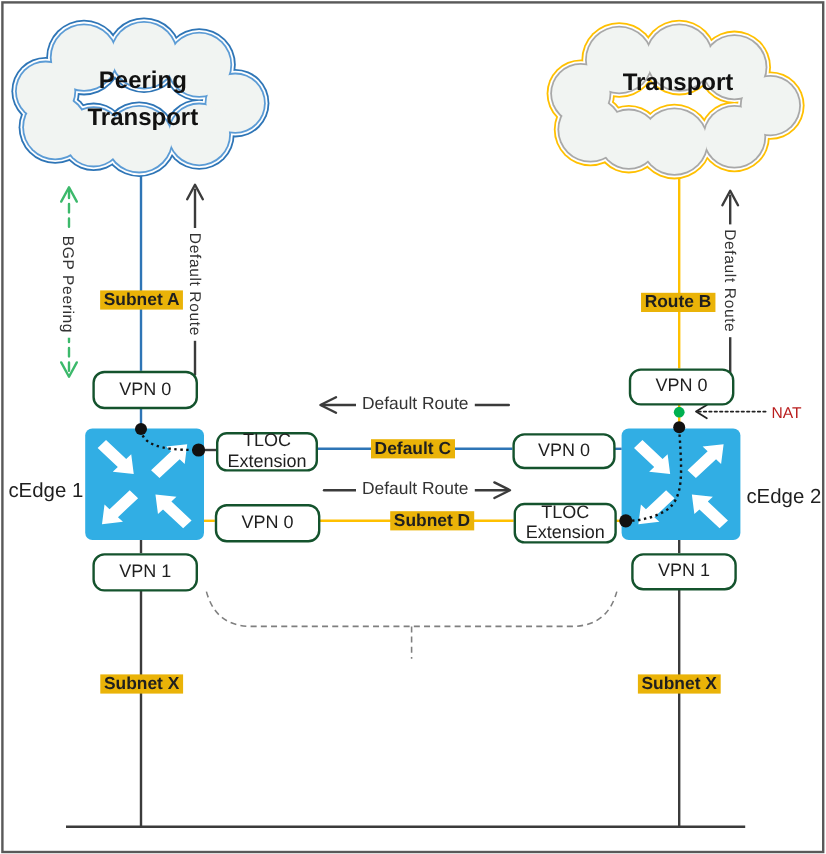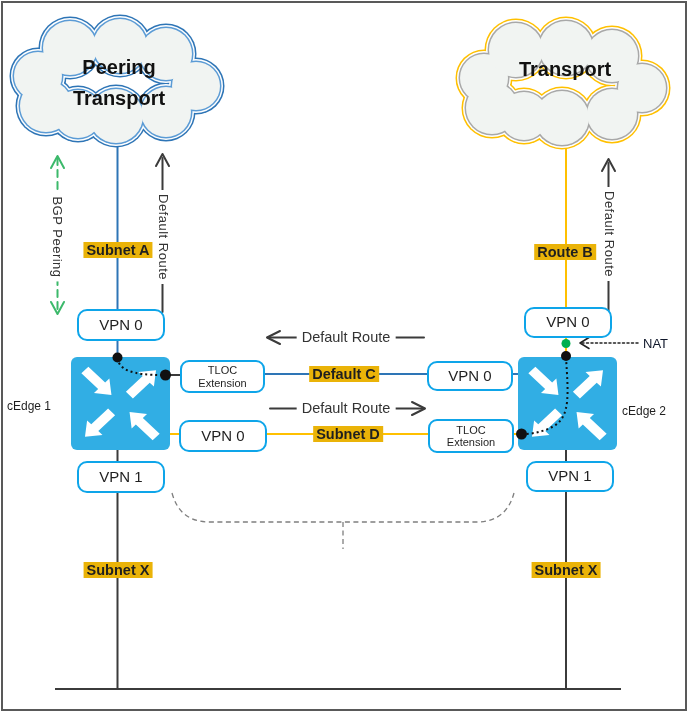--- a/index.html
+++ b/index.html
@@ -6,33 +6,33 @@
   .canvas{position:relative;width:688px;height:712px;background:#ffffff;
           font-family:"Liberation Sans",sans-serif;color:#1f1f1f;overflow:hidden;}
   .frame{position:absolute;inset:1px;border:2px solid #595959;z-index:0;}
   #wires{position:absolute;left:0;top:0;z-index:2;pointer-events:none;}
   .cloud{position:absolute;z-index:3;}
   .cloud svg{position:absolute;left:0;top:0;}
   .cloud-label{position:absolute;left:0;top:38px;width:100%;text-align:center;
                font-weight:bold;font-size:20px;line-height:1.55;color:#111;z-index:4;}
   .router{position:absolute;background:#31AEE4;border-radius:6px;z-index:1;}
   .router svg{position:absolute;inset:0;}
-  .pill{position:absolute;background:#fff;border:2px solid #0ea5e9;border-radius:10px;
+  .pill{position:absolute;background:#fff;border:2px solid #14532d;border-radius:10px;
         display:flex;align-items:center;justify-content:center;flex-direction:column;
         font-size:15px;line-height:1.1;color:#1f1f1f;z-index:3;text-align:center;}
-  .pill.small{font-size:11px;border-radius:9px;}
+  .pill.small{font-size:15px;border-radius:9px;}
   .lbl{position:absolute;z-index:3;white-space:nowrap;color:#1f1f1f;}
   .subnet{font-weight:bold;font-size:14.5px;background:#eab308;padding:0 3px;
           transform:translate(-50%,-50%);}
   .ctr{transform:translate(-50%,-50%);text-align:center;}
   .onln{background:#fff;padding:0 5px;font-size:14.5px;color:#333;}
   .vtext{writing-mode:vertical-rl;background:#fff;padding:4px 0;font-size:13px;
          color:#333;transform:translate(-50%,-50%);letter-spacing:.5px;}
-  .dev{font-size:12px;}
-  .nat{font-size:13px;color:#0f172a;}
+  .dev{font-size:17px;}
+  .nat{font-size:13px;color:#b91c1c;}
   .vrrp{font-size:15px;line-height:1.5;color:#222;}
 </style>
 </head>
 <body>
 
 <div class="canvas">
   <div class="frame"></div>
 
   <div class="cloud" style="left:8px;top:14px;width:222px;height:140px">
     <svg id="cloud-svg-private" width="222" height="140" viewBox="0 0 222 140">
@@ -275,21 +275,21 @@
   <div class="pill" style="left:526px;top:461px;width:84px;height:27px">
       <span>VPN 1</span>
     </div>
 
   <div class="lbl dev" style="left:7px;top:399px">cEdge 1</div>
   <div class="lbl dev" style="left:622px;top:404px">cEdge 2</div>
 
   <div class="lbl subnet" style="left:118px;top:250px">Subnet A</div>
   <div class="lbl subnet" style="left:565px;top:252px">Route B</div>
   <div class="lbl subnet" style="left:344px;top:374px">Default C</div>
-  <div class="lbl subnet" style="left:348px;top:434px">Subnet D</div>
+  <div class="lbl subnet" style="left:360px;top:434px">Subnet D</div>
   <div class="lbl subnet" style="left:118px;top:570px">Subnet X</div>
   <div class="lbl subnet" style="left:566px;top:570px">Subnet X</div>
 
   <div class="lbl vtext" style="left:57px;top:237px">BGP Peering</div>
   <div class="lbl vtext" style="left:163px;top:237px">Default Route</div>
   <div class="lbl vtext" style="left:609px;top:234px">Default Route</div>
 
   <div class="lbl ctr onln" style="left:346px;top:337px">Default Route</div>
   <div class="lbl ctr onln" style="left:346px;top:408px">Default Route</div>
 

